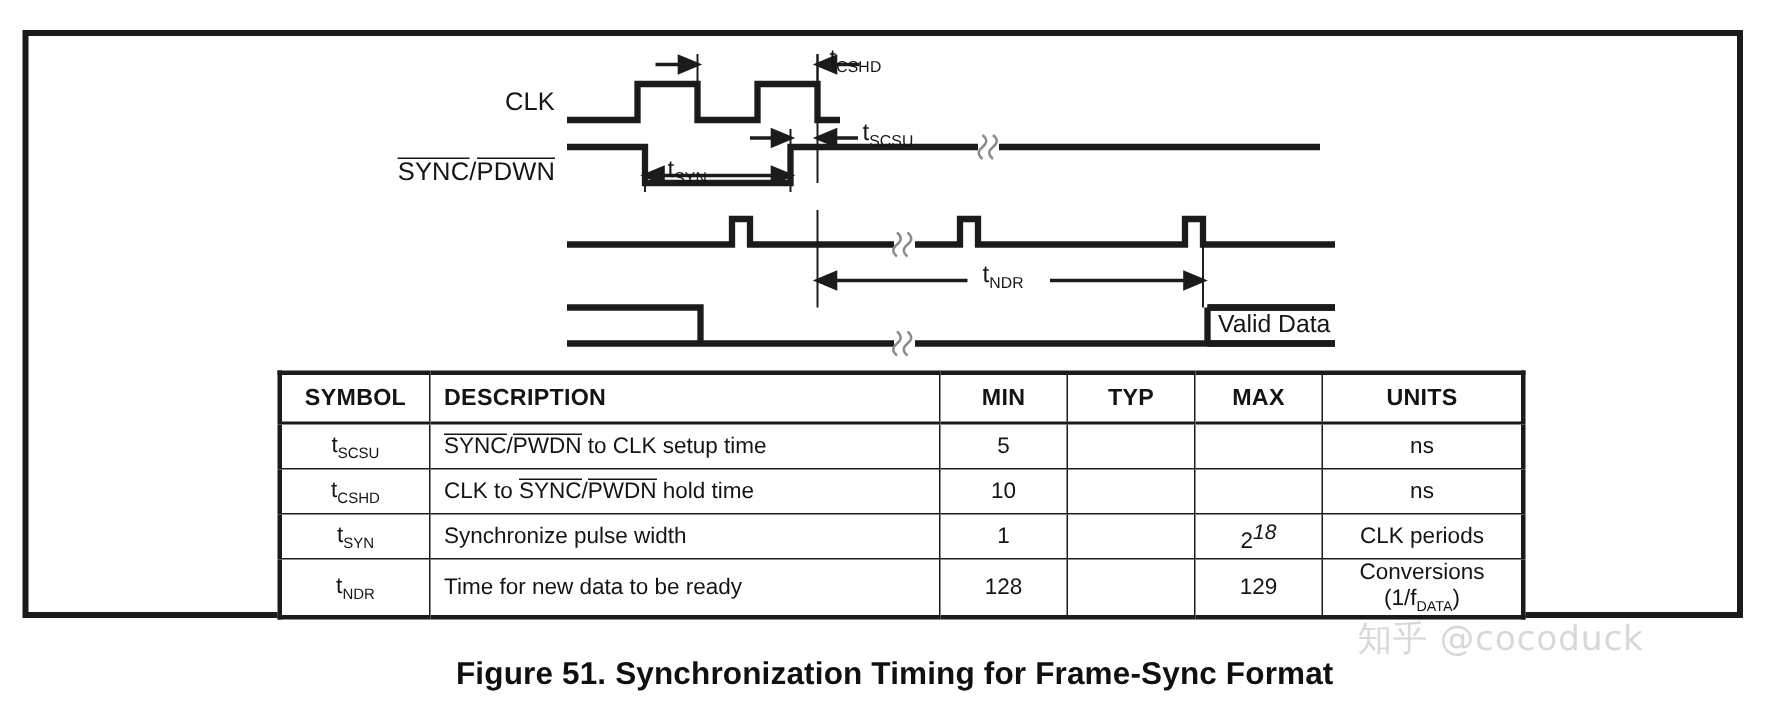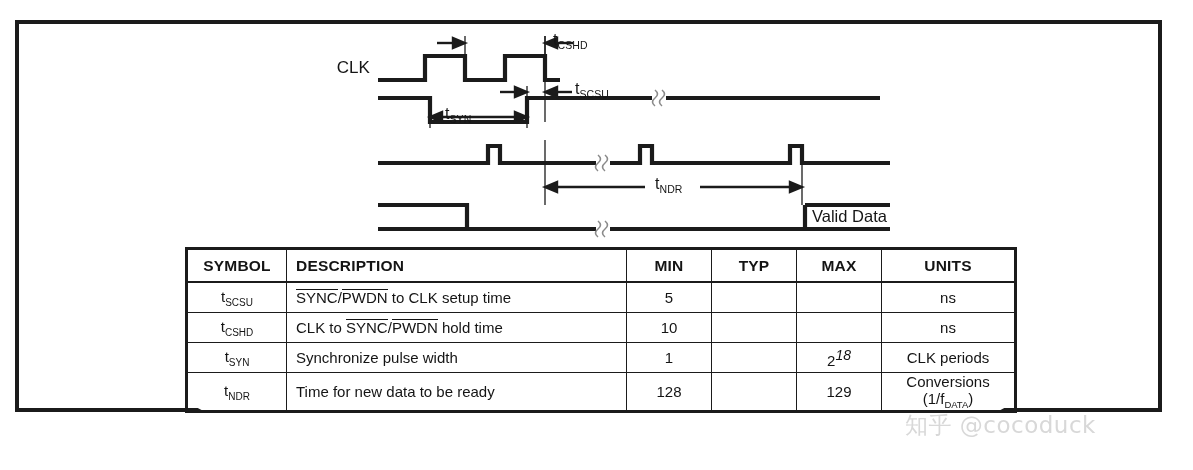--- a/index.html
+++ b/index.html
@@ -94,21 +94,20 @@
   }
   
   #param-table {
     position: absolute;
     left: 185px;
     top: 247px;
     width: 812px;
     border-collapse: collapse;
     table-layout: fixed;
     background: #ffffff;
-    border-radius: 29px;
   }
   #param-table td, #param-table th {
     border: 1.6px solid #1b1b1b;
     padding: 0;
     height: 29px;
     font-size: 15px;
     font-weight: normal;
     color: #141414;
     text-align: center;
     vertical-align: middle;
@@ -199,20 +198,23 @@
 
     <g stroke="#8a8a8a" stroke-width="1.6" fill="none">
       <path d="M655,90 q5,4 0,8 q-5,4 0,8 M662,90 q5,4 0,8 q-5,4 0,8"></path>
       <path d="M598,155 q5,4 0,8 q-5,4 0,8 M605,155 q5,4 0,8 q-5,4 0,8"></path>
       <path d="M598,221 q5,4 0,8 q-5,4 0,8 M605,221 q5,4 0,8 q-5,4 0,8"></path>
     </g>
   </svg>
 
   <div class="sig-label" style="left:245px; top:58px; width:125px;">CLK</div>
 
+  <div class="sig-label" style="left:195px; top:105px; width:175px;">
+    <span class="ovl">SYNC</span><span>/</span><span class="ovl">PDWN</span>
+  </div>
 
 
 
   <div class="tlab" style="left:553px; top:31px;">
     <span>t</span><sub>CSHD</sub>
   </div>
 
   <div class="tlab" style="left:575px; top:80px;">
     <span>t</span><sub>SCSU</sub>
   </div>
@@ -289,14 +291,15 @@
         <td class="c-max">129</td>
         <td class="c-units outer-r units-cell">
           <span>Conversions (1/f</span><sub>DATA</sub><span>)</span>
         </td>
       </tr>
     </tbody>
   </table>
 
   <div id="watermark">知乎 @cocoduck</div>
 
+  <div id="figure-caption">Figure 51. Synchronization Timing for Frame-Sync Format</div>
 
 </div>
 
 </body></html>

